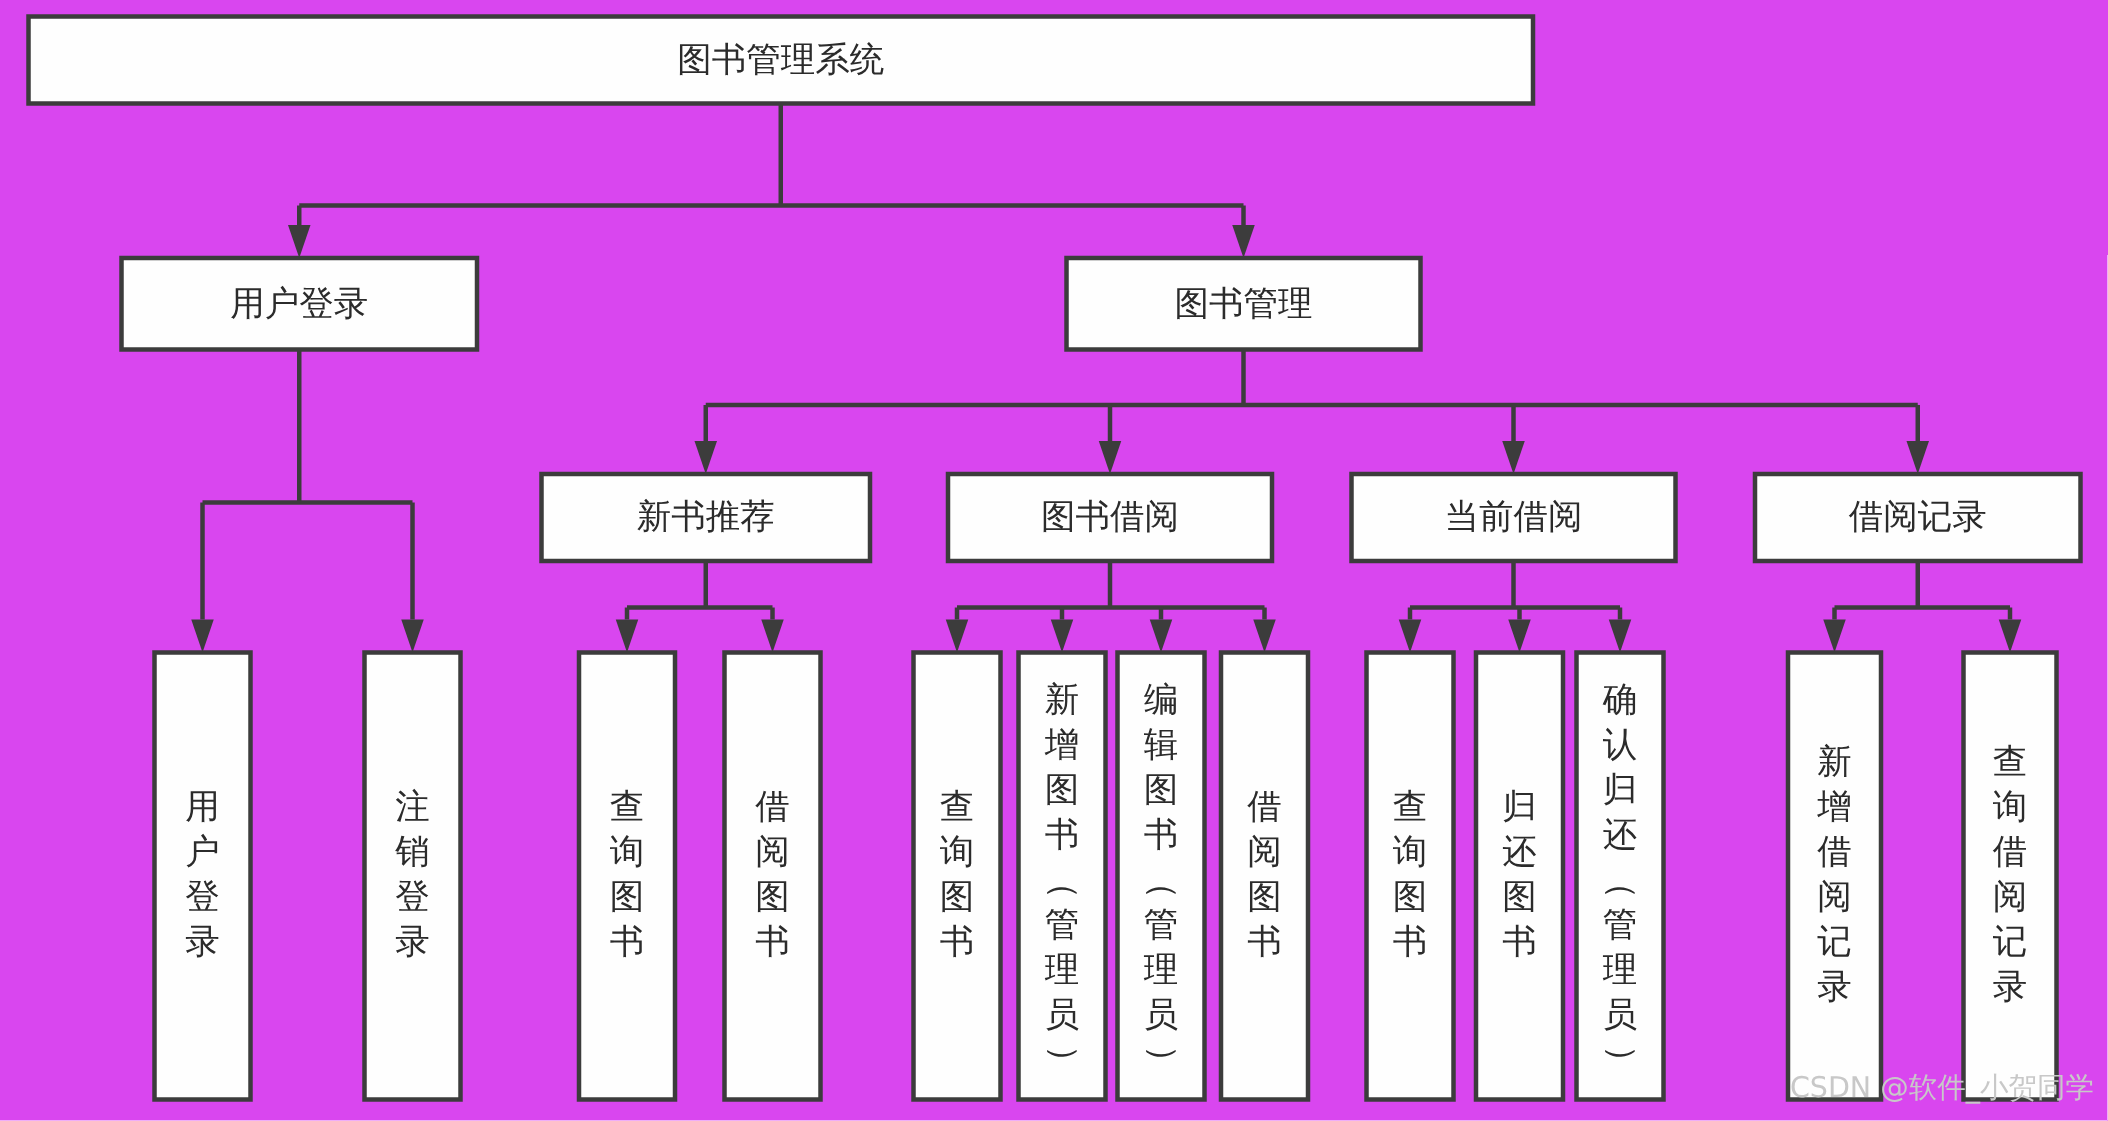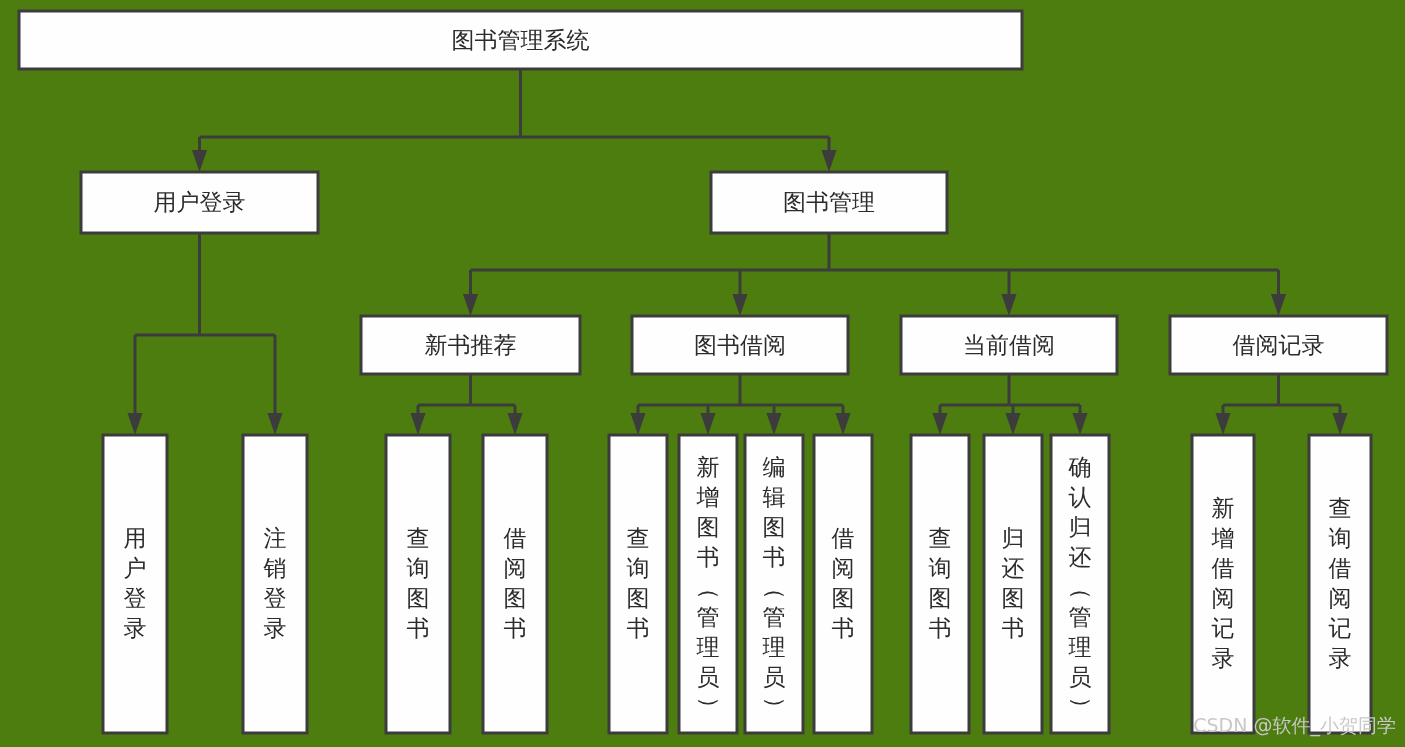--- a/index.html
+++ b/index.html
@@ -8,21 +8,21 @@
     padding: 0;
     background: #ffffff;
   }
   body {
     font-family: "DejaVu Sans", "Liberation Sans", sans-serif;
   }
   #diagram-root {
     position: relative;
     width: 1405px;
     height: 747px;
-    background: #4d7c0f;
+    background: #d946ef;
     overflow: hidden;
     text-align: center;
   }
   svg#diagram-svg {
     position: absolute;
     left: 0;
     top: 0;
     width: 1405px;
     height: 747px;
     display: block;

